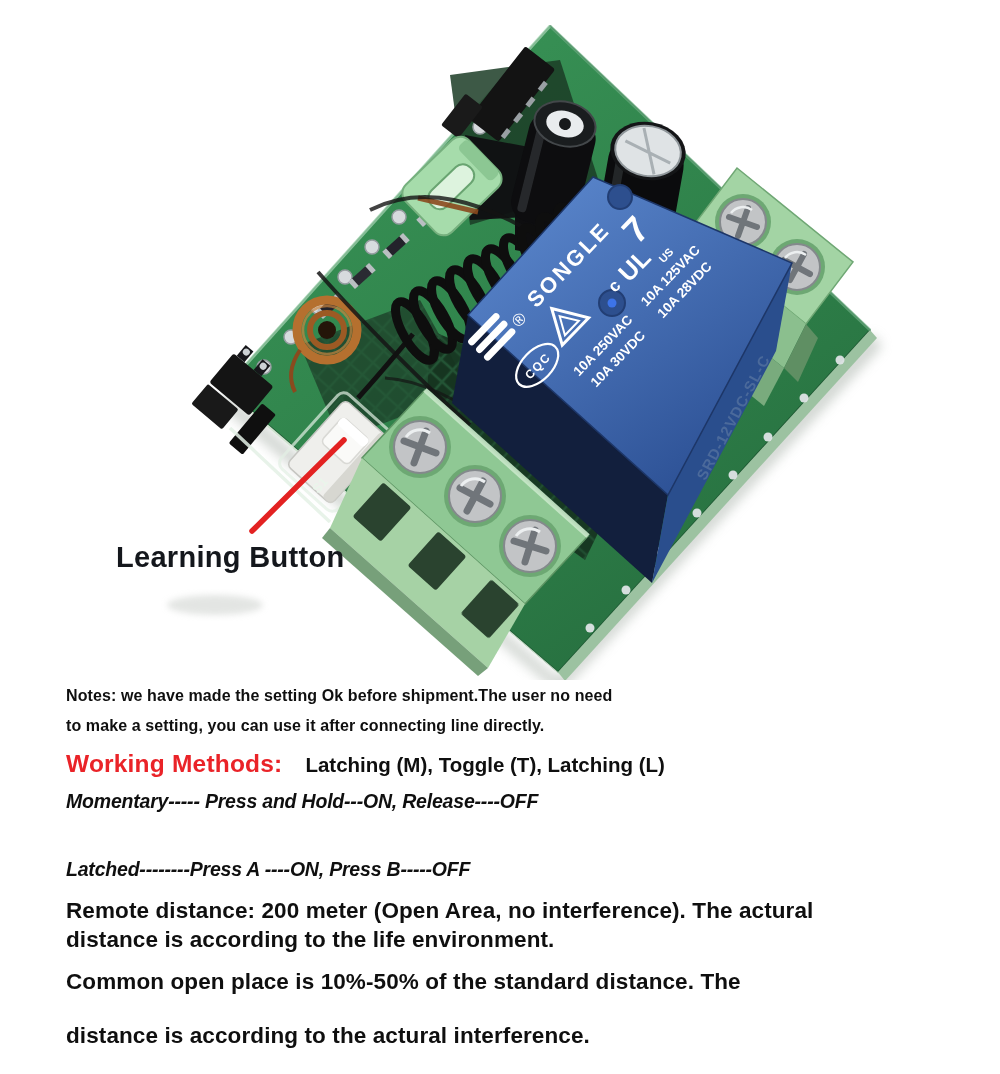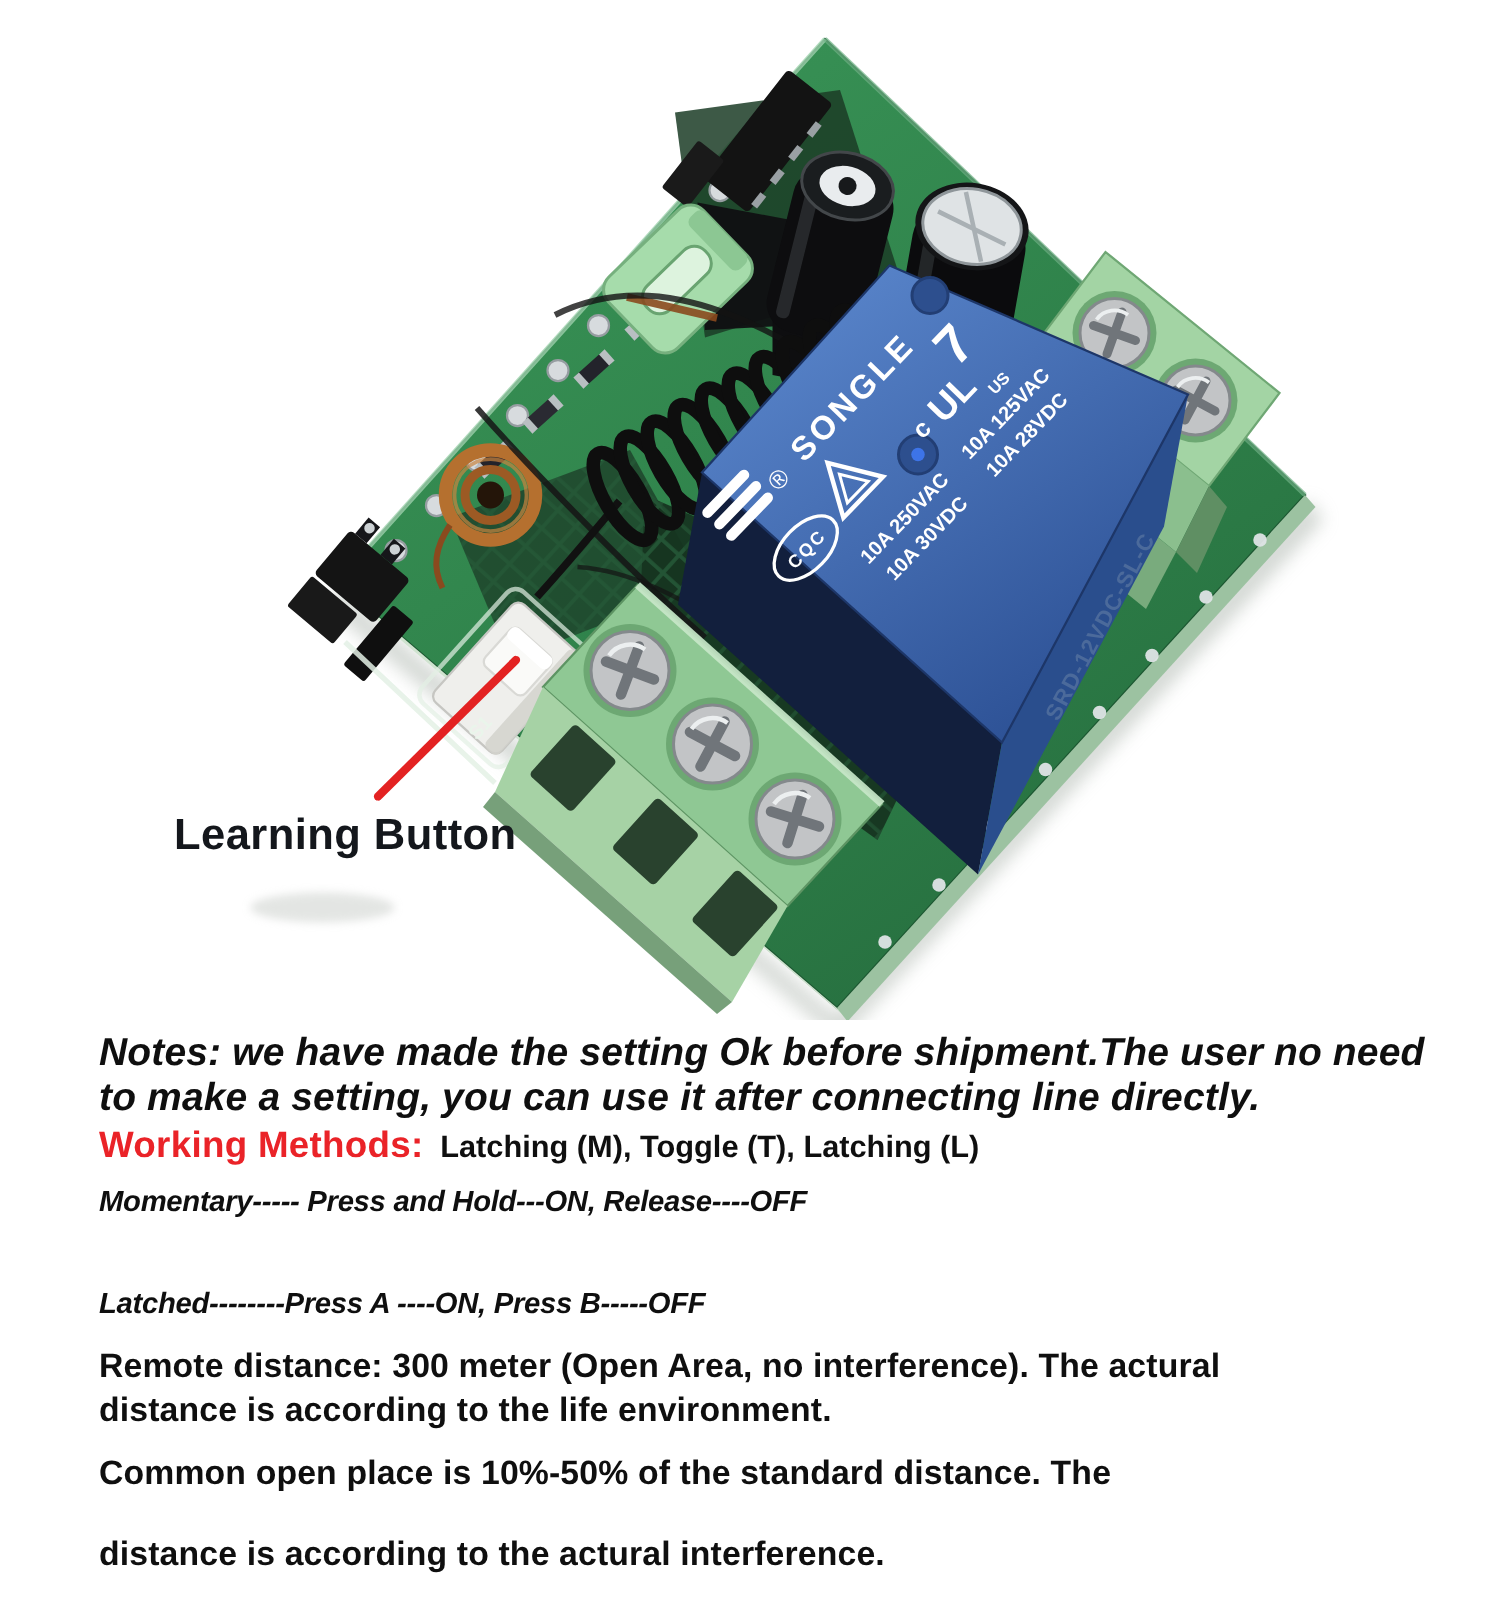--- a/index.html
+++ b/index.html
@@ -7,24 +7,24 @@
     position:relative; width:1000px; height:1074px; background:#ffffff;
     font-family:"Liberation Sans", sans-serif; overflow:hidden;
   }
   .photo-svg { position:absolute; left:0; top:0; }
   .annot-learning {
     position:absolute; left:116px; top:541px;
     font-size:29px; font-weight:700; color:#14171c; letter-spacing:0.3px;
     white-space:nowrap;
   }
   .line { position:absolute; left:66px; line-height:1.15; font-weight:700; color:#0f0f0f; white-space:nowrap; }
-  .t-notes   { font-size:26px; letter-spacing:0.1px;font-style:italic; }
+  .t-notes   { font-size:16px; letter-spacing:0.1px; }
   .t-para    { font-size:22.5px; letter-spacing:0.1px; }
   .t-method  { font-size:19.5px; letter-spacing:-0.2px;font-style:italic; }
-  .wm-row { position:absolute; left:66px; top:750px; display:flex; align-items:baseline; gap:11px; white-space:nowrap;justify-content:space-between; }
+  .wm-row { position:absolute; left:66px; top:750px; display:flex; align-items:baseline; gap:23px; white-space:nowrap;justify-content:space-between; }
   .wm-label { font-size:24.5px; font-weight:700; color:#ea2328; letter-spacing:0.2px; }
   .wm-value { font-size:20.5px; font-weight:700; color:#0f0f0f; }
   svg text { font-family:"Liberation Sans", sans-serif; }
 </style>
 </head>
 <body>
 
 <div class="stage">
 
   <svg class="photo-svg" width="1000" height="680" viewBox="0 0 1000 680">
@@ -294,19 +294,19 @@
   <div class="line t-notes" style="top:717px">to make a setting, you can use it after connecting line directly.</div>
 
   <div class="wm-row">
     <span class="wm-label">Working Methods:</span>
     <span class="wm-value">Latching (M), Toggle (T), Latching (L)</span>
   </div>
 
   <div class="line t-method" style="top:790px">Momentary----- Press and Hold---ON, Release----OFF</div>
   <div class="line t-method" style="top:858px">Latched--------Press A ----ON, Press B-----OFF</div>
 
-  <div class="line t-para" style="top:898px">Remote distance: 300 meter (Open Area, no interference). The actural</div>
+  <div class="line t-para" style="top:898px">Remote distance: 200 meter (Open Area, no interference). The actural</div>
   <div class="line t-para" style="top:927px">distance is according to the life environment.</div>
 
   <div class="line t-para" style="top:969px">Common open place is 10%-50% of the standard distance. The</div>
   <div class="line t-para" style="top:1023px">distance is according to the actural interference.</div>
 
 </div>
 
 </body></html>

